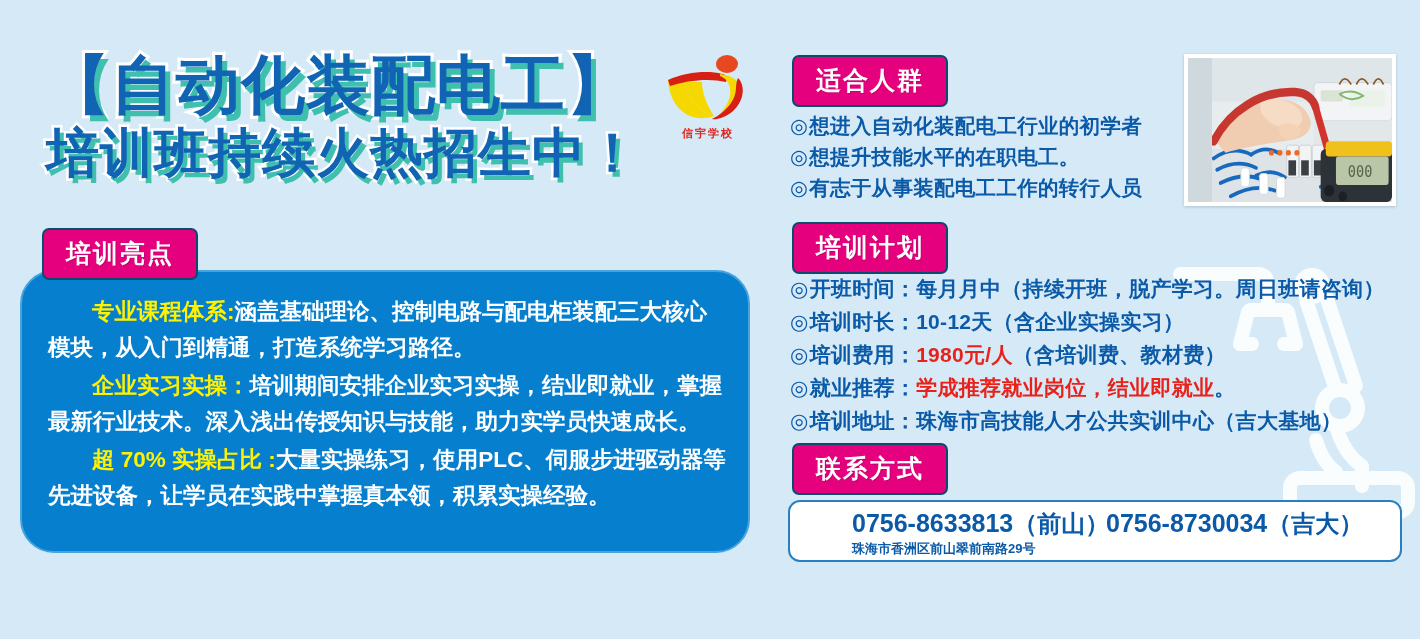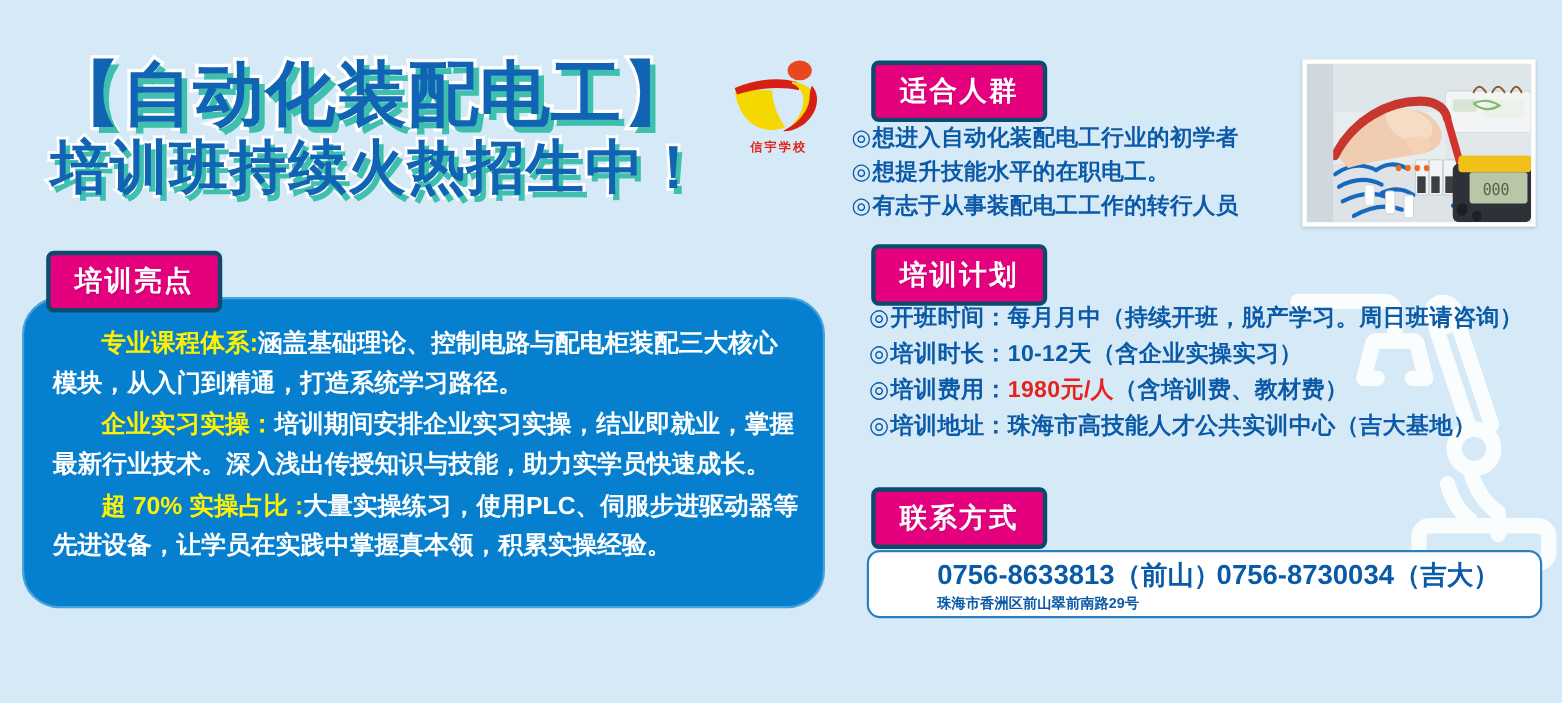--- a/index.html
+++ b/index.html
@@ -38,21 +38,21 @@
   .logo-text{
     position:absolute;left:0;top:74px;width:96px;text-align:center;
     font-size:11px;font-weight:bold;color:#e2231a;letter-spacing:2px;
     font-family:"DejaVu Sans",sans-serif;
   }
 
   
   .badge{
     display:inline-block;
     background:#e5007d;
-    border:4px solid #0c4a6e;
+    border:2px solid #0c4a6e;
     border-radius:7px 7px 7px 7px;
     color:#ffffff;font-weight:bold;
     padding:7px 22px 8px 22px;
     font-size:25px;letter-spacing:2px;
     text-shadow:1px 1px 0 rgba(0,0,0,.12);
     box-sizing:border-box;
   }
 
   .badge-hl{position:absolute;left:42px;top:228px;z-index:5;}
 
@@ -68,21 +68,21 @@
     color:#ffffff;font-size:22.5px;font-weight:bold;
     line-height:36px;letter-spacing:0px;
     text-indent:44px;margin:0 0 2px 0;
   }
   .kw{color:#fff200;}
 
   
   .right-col{position:absolute;left:770px;top:0;width:650px;height:639px;}
 
   .badge-aud{position:absolute;left:22px;top:55px;z-index:5;}
-  .aud-list{position:absolute;left:4px;top:110px;width:430px;}
+  .aud-list{position:absolute;left:20px;top:110px;width:430px;}
   .rline{
     color:#0a5aa8;font-size:20.5px;font-weight:bold;
     line-height:31px;white-space:nowrap;letter-spacing:0.3px;
   }
   .rline .bul{font-weight:normal;margin-right:1px;}
 
   .badge-plan{position:absolute;left:22px;top:222px;z-index:5;}
   .plan-list{position:absolute;left:20px;top:272px;width:620px;z-index:4;}
   .plan-list .rline{font-size:21px;line-height:33px;}
   .red{color:#e8221a;}
@@ -263,20 +263,23 @@
       <div class="rline">
         <span class="bul">◎</span><span class="lbl">开班时间：</span><span class="lbl">每月月中（持续开班，脱产学习。周日班请咨询）</span>
       </div>
       <div class="rline">
         <span class="bul">◎</span><span class="lbl">培训时长：</span><span class="lbl">10-12天（含企业实操实习）</span>
       </div>
       <div class="rline">
         <span class="bul">◎</span><span class="lbl">培训费用：</span><span class="lbl red">1980元/人</span><span class="lbl">（含培训费、教材费）</span>
       </div>
       <div class="rline">
+        <span class="bul">◎</span><span class="lbl">就业推荐：</span><span class="lbl red">学成推荐就业岗位，结业即就业</span><span class="lbl">。</span>
+      </div>
+      <div class="rline">
         <span class="bul">◎</span><span class="lbl">培训地址：</span><span class="lbl">珠海市高技能人才公共实训中心（吉大基地）</span>
       </div>
     </div>
 
     <div class="badge badge-contact">联系方式</div>
 
     <div class="contact-box">
       <div class="contact-row">
         <div class="c-item c-left">
           <div class="c-phone">

